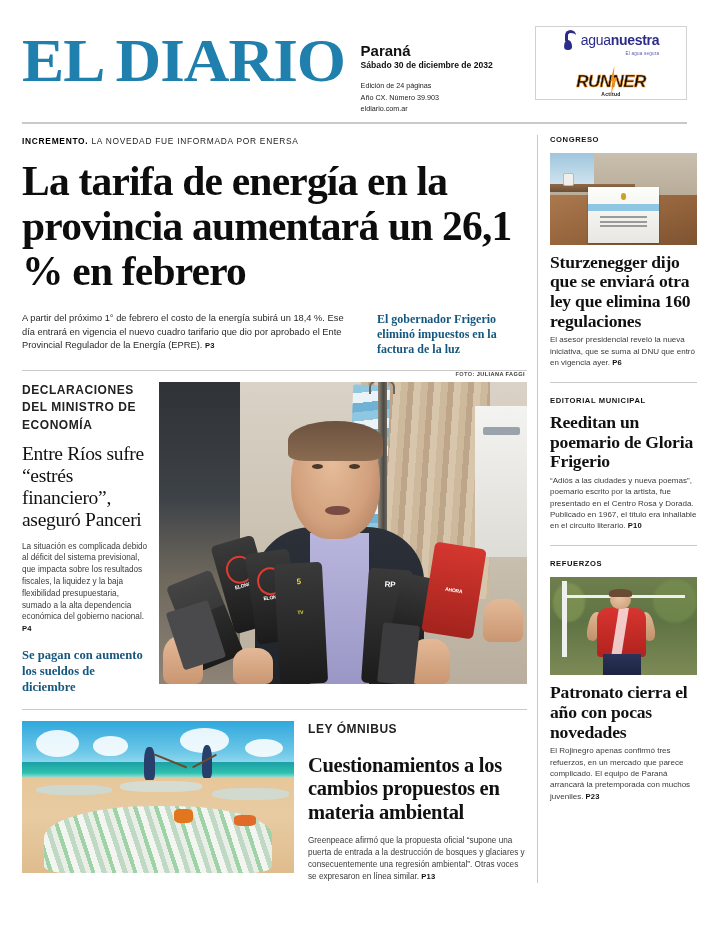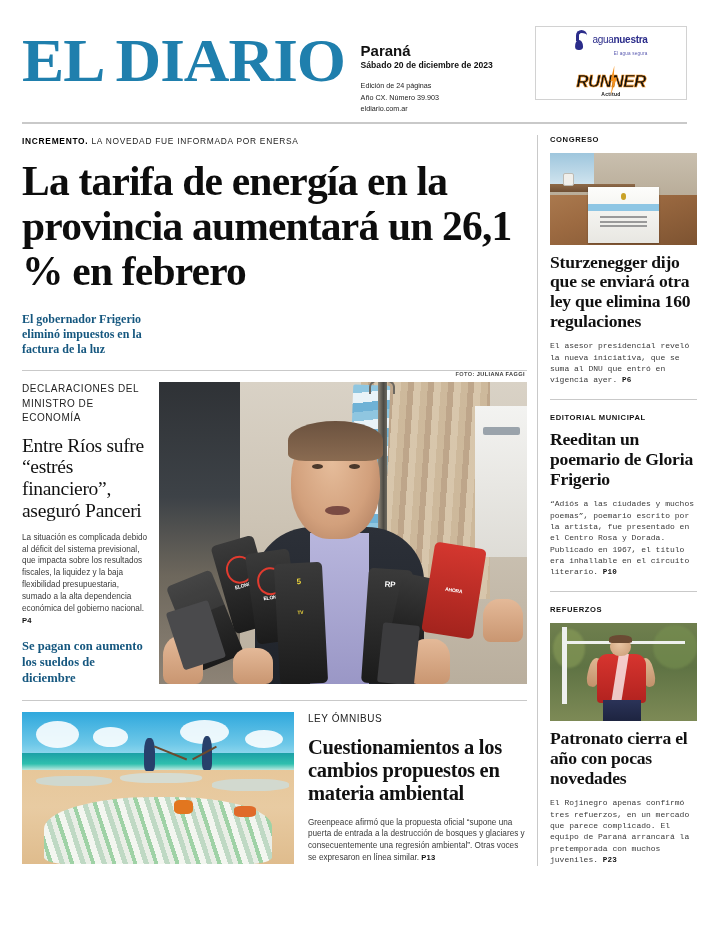--- a/index.html
+++ b/index.html
@@ -71,21 +71,21 @@
     position:absolute; left:2px; top:0; width:11px; height:11px;
     border:3px solid #2b2c8a; border-bottom:none; border-right:none;
     border-radius: 7px 7px 0 0;
   }
   .drop-mark .dp {
     position:absolute; left:1px; bottom:0; width:8px; height:10px;
     background:#2b2c8a; border-radius: 50% 50% 50% 50% / 70% 70% 35% 35%;
     transform: rotate(-2deg);
   }
   .agua {
-    font-size: 10px; font-weight: bold; color: #2b2c8a; letter-spacing: -0.3px;
+    font-size: 14px; font-weight: bold; color: #2b2c8a; letter-spacing: -0.3px;
     line-height: 1;
   }
   .agua .light { font-weight: normal; }
   .agua-sub { font-size: 4.6px; color: #5a5ab0; text-align: right; margin-top: 1px; letter-spacing: .2px;}
   .runner-box { position: relative; text-align:center; margin-top: 13px;}
   .runner {
     font-family: "Liberation Sans", sans-serif;
     font-style: italic; font-weight: bold;
     font-size: 17px; letter-spacing: -0.5px;
     color: #111;
@@ -110,21 +110,21 @@
     margin-left: 10px; padding-left: 12px;
     border-left: 1px solid #c9c9c9;
   }
 
   
   .kicker {
     font-size: 8.4px; letter-spacing: .72px; color: #222; text-transform: uppercase;
     line-height: 1.45;
   }
   .kicker b { font-weight: bold; color: #000; }
-  .kicker.small { font-size: 10px; letter-spacing: .55px; font-weight: normal; }
+  .kicker.small { font-size: 12px; letter-spacing: .55px; font-weight: bold; }
 
   
   .lead-head {
     font-family: "Liberation Serif", serif;
     font-weight: bold;
     font-size: 41.5px;
     line-height: 1.09;
     letter-spacing: -0.8px;
     color: #0d0d0d;
     margin-top: 12px;
@@ -271,48 +271,48 @@
   .ph-player .pl-arm { position:absolute; background: linear-gradient(180deg,#e0b894,#c2916b); border-radius:40%; }
   .ph-player .pl-short { position:absolute; left:36%; top:78%; width:26%; height:22%;
     background: linear-gradient(180deg,#2b3358,#1d2440); }
 
   
   .side-kicker { font-size: 7.6px; font-weight: bold; letter-spacing: .6px; color: #111; text-transform: uppercase;}
   .side-head {
     font-family: "Liberation Serif", serif;
     font-size: 17.6px; line-height: 1.12; color: #111; margin-top: 8px; letter-spacing: -0.2px;
   }
-  .side-body { font-size: 8px; line-height: 1.42; color: #3a3a3a; margin-top: 9px; font-family: Liberation Mono, monospace; }
+  .side-body { font-size: 8px; line-height: 1.42; color: #3a3a3a; margin-top: 3px; }
   .side-rule { height: 1px; background: #c9c9c9; margin: 13px 0; }
 
   
   .bottom-rule { height: 1px; background: #c9c9c9; margin-top: 13px; }
   .row3 { display: flex; margin-top: 11px; }
   .row3-photo { width: 272px; flex: 0 0 272px; }
   .row3-text { flex: 1 1 auto; padding-left: 14px; }
   .b-head {
     font-family: "Liberation Serif", serif;
-    font-size: 20.5px; line-height: 1.14; color: #111; margin-top: 9px; letter-spacing:-0.3px;
+    font-size: 20.5px; line-height: 1.14; color: #111; margin-top: 16px; letter-spacing:-0.3px;
   }
   .b-body { font-size: 8.2px; line-height: 1.45; color: #3a3a3a; margin-top: 11px; }
 </style>
 </head>
 <body>
 
 <div class="page">
 
   <div class="masthead">
 
     <div class="logo-wrap">
       <div class="logo-text">EL DIARIO</div>
     </div>
 
     <div class="edition-block">
       <div class="ed-city">Paraná</div>
-      <div class="ed-date">Sábado 20 de diciembre de 2023</div>
+      <div class="ed-date">Sábado 30 de diciembre de 2032</div>
       <div class="ed-meta">
         <div>Edición de 24 páginas</div>
         <div>Año CX. Número 39.903</div>
         <div>eldiario.com.ar</div>
       </div>
     </div>
 
     <div class="sponsors">
       <div>
         <div class="spon-row">
@@ -342,20 +342,24 @@
     <div class="col-main">
 
       <div class="kicker">
         <b>INCREMENTO.</b>
         <span>LA NOVEDAD FUE INFORMADA POR ENERSA</span>
       </div>
 
       <h1 class="lead-head">La tarifa de energía en la provincia aumentará un 26,1 % en febrero</h1>
 
       <div class="lead-row">
+        <div class="lead-deck">
+          <span>A partir del próximo 1° de febrero el costo de la energía subirá un 18,4 %. Ese día entrará en vigencia el nuevo cuadro tarifario que dio por aprobado el Ente Provincial Regulador de la Energía (EPRE).</span>
+          <span class="pg">P3</span>
+        </div>
         <div class="lead-side">El gobernador Frigerio eliminó impuestos en la factura de la luz</div>
       </div>
 
       <div class="rule-sec"></div>
 
       <div class="row2">
 
         <div class="row2-left">
           <div class="kicker small">DECLARACIONES DEL MINISTRO DE ECONOMÍA</div>
           <h2 class="sub-head">Entre Ríos sufre “estrés financiero”, aseguró Panceri</h2>
@@ -488,21 +492,21 @@
           <span class="pg">P6</span>
         </div>
       </div>
 
       <div class="side-rule"></div>
 
       <div>
         <div class="side-kicker">EDITORIAL MUNICIPAL</div>
         <h3 class="side-head">Reeditan un poemario de Gloria Frigerio</h3>
         <div class="side-body">
-          <span>“Adiós a las ciudades y muchos poemas”, poemario escrito por la artista, fue presentado en el Centro Rosa y Dorada. Publicado en 1967, el título era inhallable en el circuito literario.</span>
+          <span>“Adiós a las ciudades y nueva poemas”, poemario escrito por la artista, fue presentado en el Centro Rosa y Dorada. Publicado en 1967, el título era inhallable en el circuito literario.</span>
           <span class="pg">P10</span>
         </div>
       </div>
 
       <div class="side-rule"></div>
 
       <div>
         <div class="side-kicker">REFUERZOS</div>
 
         <div class="ph ph-player" style="margin-top:9px;">

